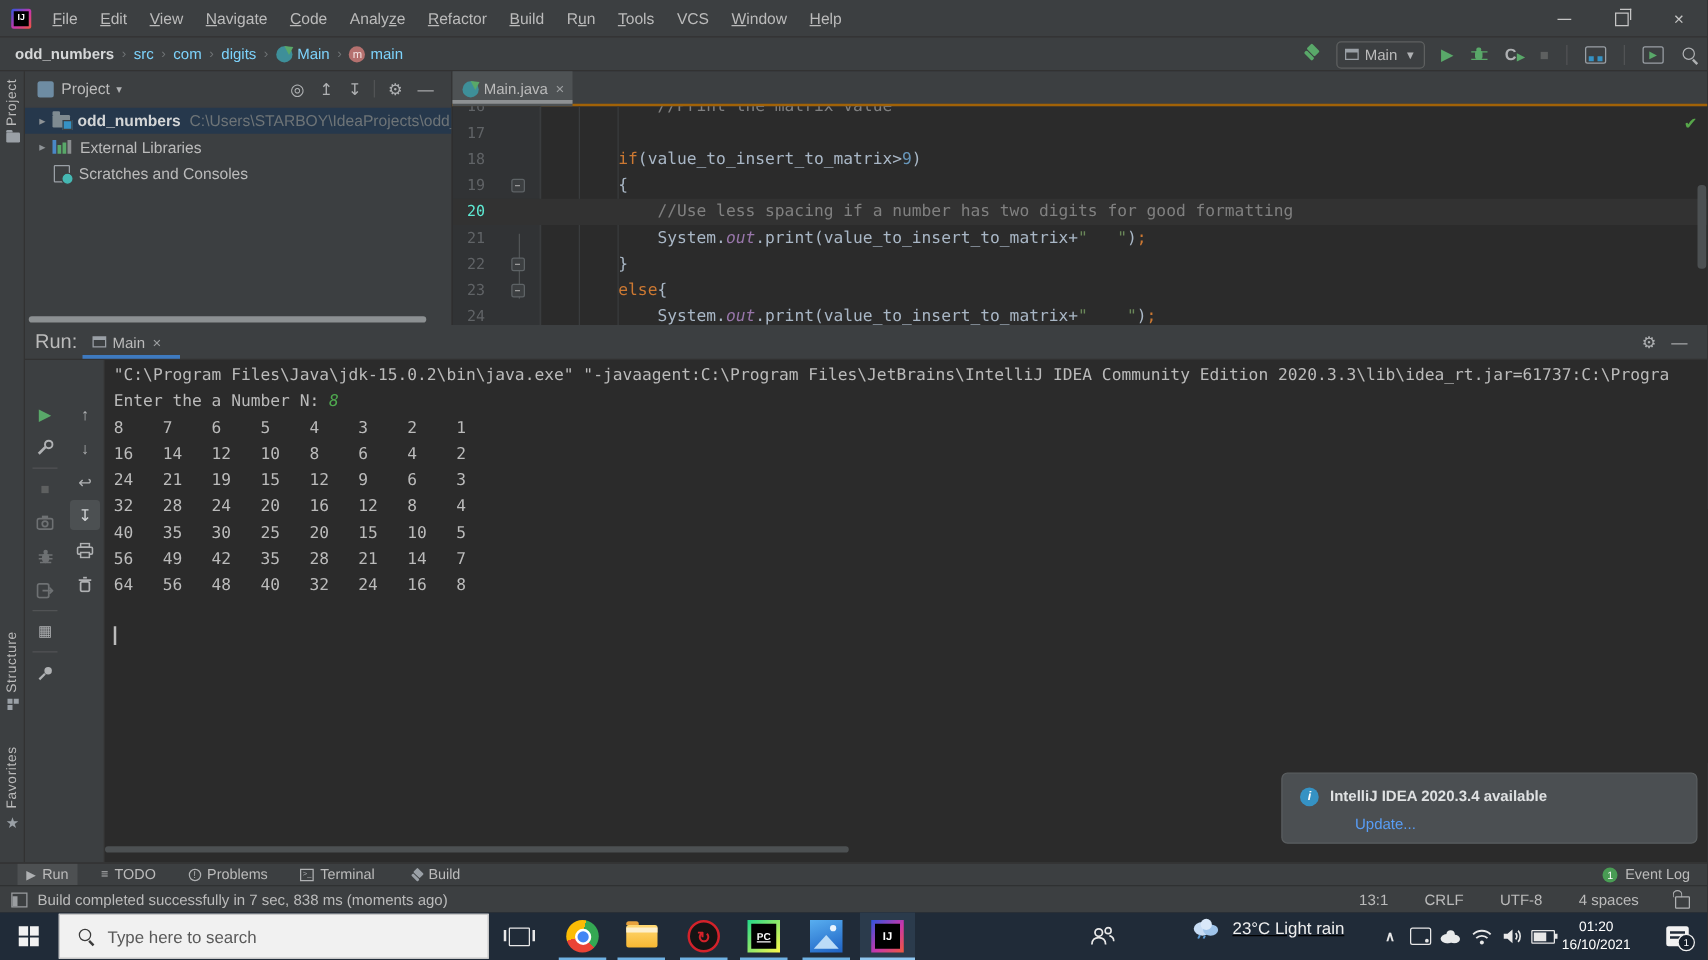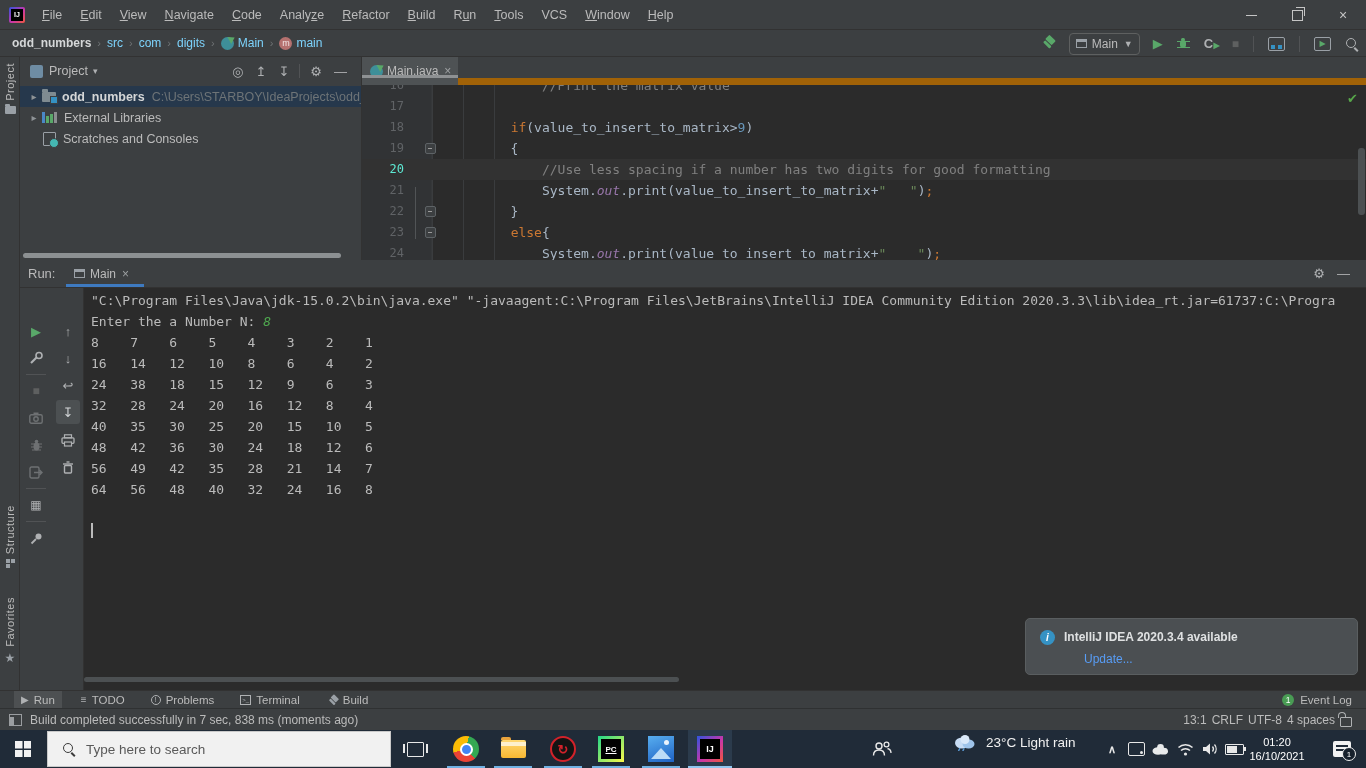--- a/index.html
+++ b/index.html
@@ -106,52 +106,52 @@
   .root-path{color:#6E7477;}
   .libs-icon{display:flex;align-items:flex-end;height:11px;margin:0 6px 0 2px;flex:none;}
   .libs-icon b{display:block;width:2.5px;margin-right:1.5px;}
   .scratch-icon{position:relative;width:11px;height:12px;border:1px solid #9AA0A6;border-radius:1px;margin:0 7px 0 3px;flex:none;}
   .scratch-icon::after{content:"";position:absolute;right:-4px;bottom:-3px;width:8px;height:8px;border-radius:50%;
                        background:#45B8B3;border:1px solid #3C3F41;}
   .pp-hscroll{position:absolute;left:3px;right:20px;bottom:2px;height:5px;border-radius:2.5px;background:#8C9092;}
 
   
   #editor{position:absolute;left:362px;top:57px;width:1004px;height:203px;background:#2B2B2B;}
-  .tabbar{position:absolute;left:0;top:0;right:0;height:28px;background:#3C3F41;border-bottom:7px solid #a16207;box-sizing:border-box;}
+  .tabbar{position:absolute;left:0;top:0;right:0;height:28px;background:#3C3F41;border-bottom:2px solid #a16207;box-sizing:border-box;}
   .ed-tab{position:absolute;left:0;top:0;width:96px;height:28px;background:#4E5254;display:flex;align-items:center;
           padding-left:8px;box-sizing:border-box;}
   .ed-tab-label{color:#BBBBBB;font-size:12px;margin-right:6px;}
   .tab-close{color:#9DA0A2;font-size:12px;}
   .ed-tab-underline{position:absolute;left:0;bottom:0;width:96px;height:3px;background:#8E9193;}
   .code-area{position:absolute;left:0;top:28px;right:0;bottom:0;overflow:hidden;}
   .gutter-strip{position:absolute;left:0;top:0;width:70px;height:100%;background:#313335;border-right:1px solid #353739;box-sizing:border-box;}
   .indent-guide{position:absolute;top:0;bottom:0;width:1px;background:#3A3C3E;}
   .fold-range{position:absolute;left:53px;top:102px;height:52px;width:1px;background:#515456;}
   #code-lines{position:absolute;left:0;top:-10px;right:0;
               font-family:"DejaVu Sans Mono",monospace;font-size:13px;}
   .code-row{position:relative;display:flex;height:21px;line-height:21px;white-space:pre;}
   .code-row.current{background:#323232;}
-  .gutter-num{width:26px;padding-right:4px;text-align:right;color:#606366;font-size:12px;flex:none;padding-left:16px;}
+  .gutter-num{width:26px;padding-right:4px;text-align:right;color:#606366;font-size:12px;flex:none;}
   .code-row.current .gutter-num{color:#5eead4;}
   .fold-col{width:40px;flex:none;display:flex;align-items:center;}
   .fold-box{width:9px;height:9px;border:1px solid #5E6366;border-radius:2px;background:#3C3F41;
             margin-left:17px;position:relative;}
   .fold-box::after{content:"";position:absolute;left:1.5px;top:3.5px;width:4px;height:1px;background:#9A9A9A;}
   .code-text{flex:1;}
   .tok-plain{color:#A9B7C6;} .tok-comment{color:#808080;} .tok-keyword{color:#CC7832;}
   .tok-number{color:#6897BB;} .tok-string{color:#6A8759;}
   .tok-field{color:#9876AA;font-style:italic;}
   .tok-input{color:#4FA84F;font-style:italic;}
   .inspect-ok{position:absolute;right:8px;top:6px;color:#57A64A;font-size:13px;}
   .ed-vscroll{position:absolute;right:1px;top:63px;width:7px;height:67px;background:#4C5052;border-radius:3px;}
 
   
   #run-panel{position:absolute;left:20px;top:260px;width:1346px;height:430px;background:#3C3F41;}
   .rp-header{position:absolute;left:0;top:0;right:0;height:28px;border-bottom:1px solid #323232;box-sizing:border-box;}
-  .rp-label{position:absolute;left:8px;top:0;line-height:27px;color:#BBBBBB;font-size:13px;}
+  .rp-label{position:absolute;left:8px;top:0;line-height:27px;color:#BBBBBB;font-size:16px;}
   .rp-tab{position:absolute;left:46px;top:0;height:27px;display:flex;align-items:center;padding:0 8px;}
   .rp-tab-underline{position:absolute;left:46px;bottom:0;width:78px;height:3px;background:#3E7AC0;}
   .rp-tools{position:absolute;right:10px;top:0;height:27px;display:flex;align-items:center;color:#AFB1B3;}
   .rp-body{position:absolute;left:0;top:28px;right:0;bottom:0;}
   .run-toolcol1{position:absolute;left:0;top:0;width:32px;bottom:0;}
   .run-toolcol2{position:absolute;left:32px;top:0;width:32px;bottom:0;border-right:1px solid #323232;box-sizing:border-box;}
   .rt-icon{position:absolute;left:0;width:32px;height:22px;display:flex;align-items:center;justify-content:center;color:#AFB1B3;}
   .rt-sep{position:absolute;left:6px;width:20px;height:1px;background:#515355;}
   .rt-sel{position:absolute;left:4px;width:24px;height:24px;background:#4C5052;border-radius:3px;}
   .console{position:absolute;left:64px;top:0;right:0;bottom:0;background:#2B2B2B;overflow:hidden;}
@@ -182,21 +182,21 @@
   .event-log{position:absolute;right:14px;display:flex;align-items:center;color:#BBBBBB;font-size:11.5px;}
   .event-dot{width:12px;height:12px;border-radius:50%;background:#499C54;color:#fff;font-size:8.5px;
              display:flex;align-items:center;justify-content:center;margin-right:6px;}
 
   
   #statusbar{position:absolute;left:0;top:708px;width:1366px;height:22px;background:#3C3F41;
              border-top:1px solid #2F3132;box-sizing:border-box;display:flex;align-items:center;}
   .sb-widget-icon{width:11px;height:10px;border:1px solid #9A9DA0;margin:0 8px 0 9px;position:relative;}
   .sb-widget-icon::after{content:"";position:absolute;left:0;bottom:0;width:4px;height:8px;background:#9A9DA0;}
   .sb-msg{color:#BBBBBB;font-size:12px;}
-  .sb-right{position:absolute;right:14px;display:flex;align-items:center;gap:5px;color:#BBBBBB;font-size:12px;}
+  .sb-right{position:absolute;right:14px;display:flex;align-items:center;gap:29px;color:#BBBBBB;font-size:12px;}
   .lock-icon{position:relative;width:10px;height:8px;border:1px solid #AFB1B3;border-radius:1px;margin-top:4px;}
   .lock-icon::before{content:"";position:absolute;left:-3px;top:-6px;width:6px;height:5px;border:1.5px solid #AFB1B3;
                      border-bottom:none;border-radius:4px 4px 0 0;}
 
   
   #taskbar{position:absolute;left:0;top:730px;width:1366px;height:38px;background:#202B38;}
   .start-btn{position:absolute;left:0;top:0;width:46px;height:38px;display:flex;align-items:center;justify-content:center;}
   .win-logo{width:16px;height:16px;
             background:linear-gradient(#F2F2F2,#F2F2F2) 0 0/7.5px 7.5px no-repeat,
                        linear-gradient(#F2F2F2,#F2F2F2) 8.5px 0/7.5px 7.5px no-repeat,
@@ -231,21 +231,21 @@
                        display:flex;align-items:center;justify-content:center;text-decoration:underline;}
   .photos-icon{position:relative;width:26px;height:26px;background:linear-gradient(160deg,#58AEF0,#1E62C4);overflow:hidden;}
   .photos-icon::before{content:"";position:absolute;left:3px;bottom:3px;border-left:10px solid transparent;
                        border-right:10px solid transparent;border-bottom:11px solid #BCDCF7;}
   .photos-icon::after{content:"";position:absolute;right:5px;top:4px;width:5px;height:5px;border-radius:50%;background:#EAF4FD;}
   .ij-task-icon{position:relative;width:26px;height:26px;background:linear-gradient(135deg,#2E55E0,#C936A9 55%,#F0583C);}
   .ij-task-icon::before{content:"";position:absolute;inset:3px;background:#000;}
   .ij-task-icon::after{content:"IJ";position:absolute;inset:3px;color:#fff;font-size:9px;font-weight:bold;
                        display:flex;align-items:center;justify-content:center;}
   .people-icon{position:absolute;left:862px;top:0;width:40px;height:38px;display:flex;align-items:center;justify-content:center;}
-  .weather{position:absolute;left:952px;top:0;height:24px;display:flex;align-items:center;}
+  .weather{position:absolute;left:952px;top:0;height:24px;display:flex;align-items:center;text-decoration:underline;}
   .weather-text{color:#F0F0F0;font-size:13.5px;margin-left:10px;}
   .tray-caret{position:absolute;left:1100px;top:0;width:24px;height:38px;display:flex;align-items:center;justify-content:center;
               color:#E8E8E8;font-size:11px;font-weight:bold;}
   .tray-icon{position:absolute;top:0;height:38px;display:flex;align-items:center;justify-content:center;width:24px;}
   .tablet-glyph{position:relative;width:15px;height:12px;border:1.5px solid #E8E8E8;border-radius:2px;}
   .tablet-glyph::after{content:"";position:absolute;right:1px;bottom:1px;width:3px;height:3px;background:#E8E8E8;border-radius:50%;}
   .battery-glyph{position:relative;width:17px;height:9px;border:1px solid #E8E8E8;border-radius:1px;}
   .battery-glyph::before{content:"";position:absolute;right:-3px;top:2px;width:2px;height:4px;background:#E8E8E8;}
   .battery-glyph::after{content:"";position:absolute;left:1px;top:1px;bottom:1px;width:10px;background:#E8E8E8;}
   .clock{position:absolute;left:1240px;top:0;width:74px;height:38px;display:flex;flex-direction:column;
@@ -506,24 +506,23 @@
           </svg>
         </span>
       </div>
 
       <div class="console">
         <div id="console-lines">
             <div class="console-row"><span class="tok-plain">"C:\Program Files\Java\jdk-15.0.2\bin\java.exe" "-javaagent:C:\Program Files\JetBrains\IntelliJ IDEA Community Edition 2020.3.3\lib\idea_rt.jar=61737:C:\Progra</span></div>
             <div class="console-row"><span class="tok-plain">Enter the a Number N: </span><span class="tok-input">8</span></div>
             <div class="console-row"><span class="tok-plain">8    7    6    5    4    3    2    1</span></div>
             <div class="console-row"><span class="tok-plain">16   14   12   10   8    6    4    2</span></div>
-            <div class="console-row"><span class="tok-plain">24   38   18   15   12   9    6    3</span></div>
+            <div class="console-row"><span class="tok-plain">24   21   19   15   12   9    6    3</span></div>
             <div class="console-row"><span class="tok-plain">32   28   24   20   16   12   8    4</span></div>
             <div class="console-row"><span class="tok-plain">40   35   30   25   20   15   10   5</span></div>
-            <div class="console-row"><span class="tok-plain">48   42   36   30   24   18   12   6</span></div>
             <div class="console-row"><span class="tok-plain">56   49   42   35   28   21   14   7</span></div>
             <div class="console-row"><span class="tok-plain">64   56   48   40   32   24   16   8</span></div>
             <div class="console-row"></div>
             <div class="console-row"><span class="caret-bar"></span></div>
           </div>
         <div class="console-hscroll"></div>
       </div>
     </div>
 
     <div id="notification">

